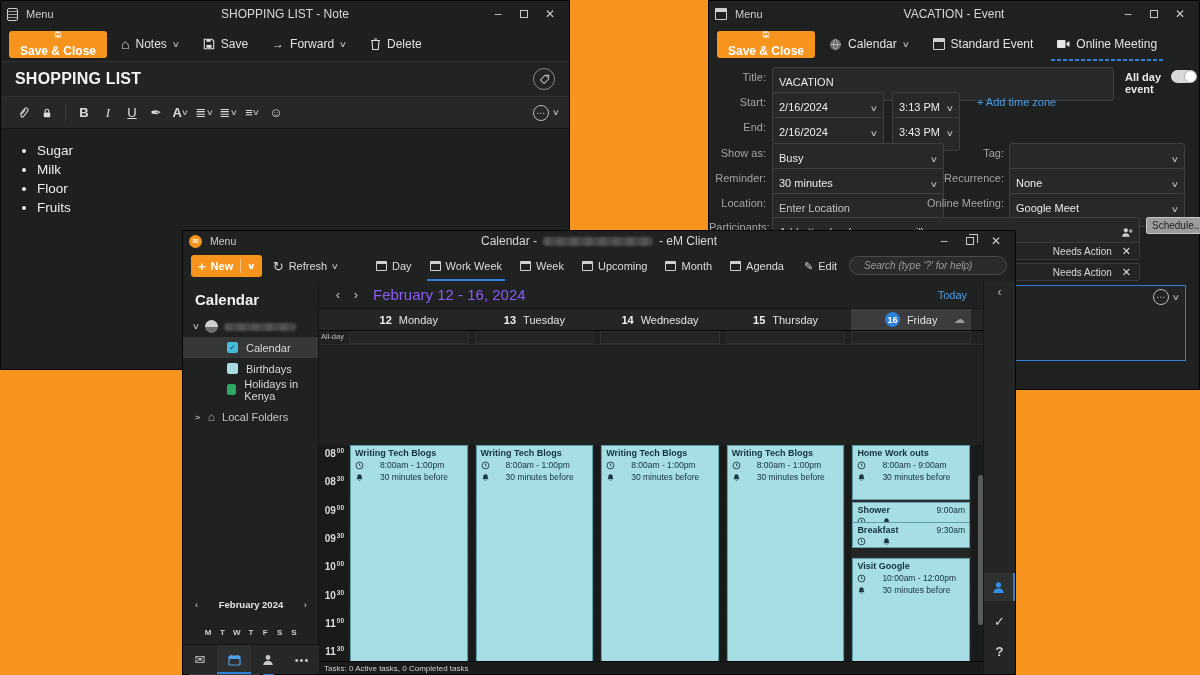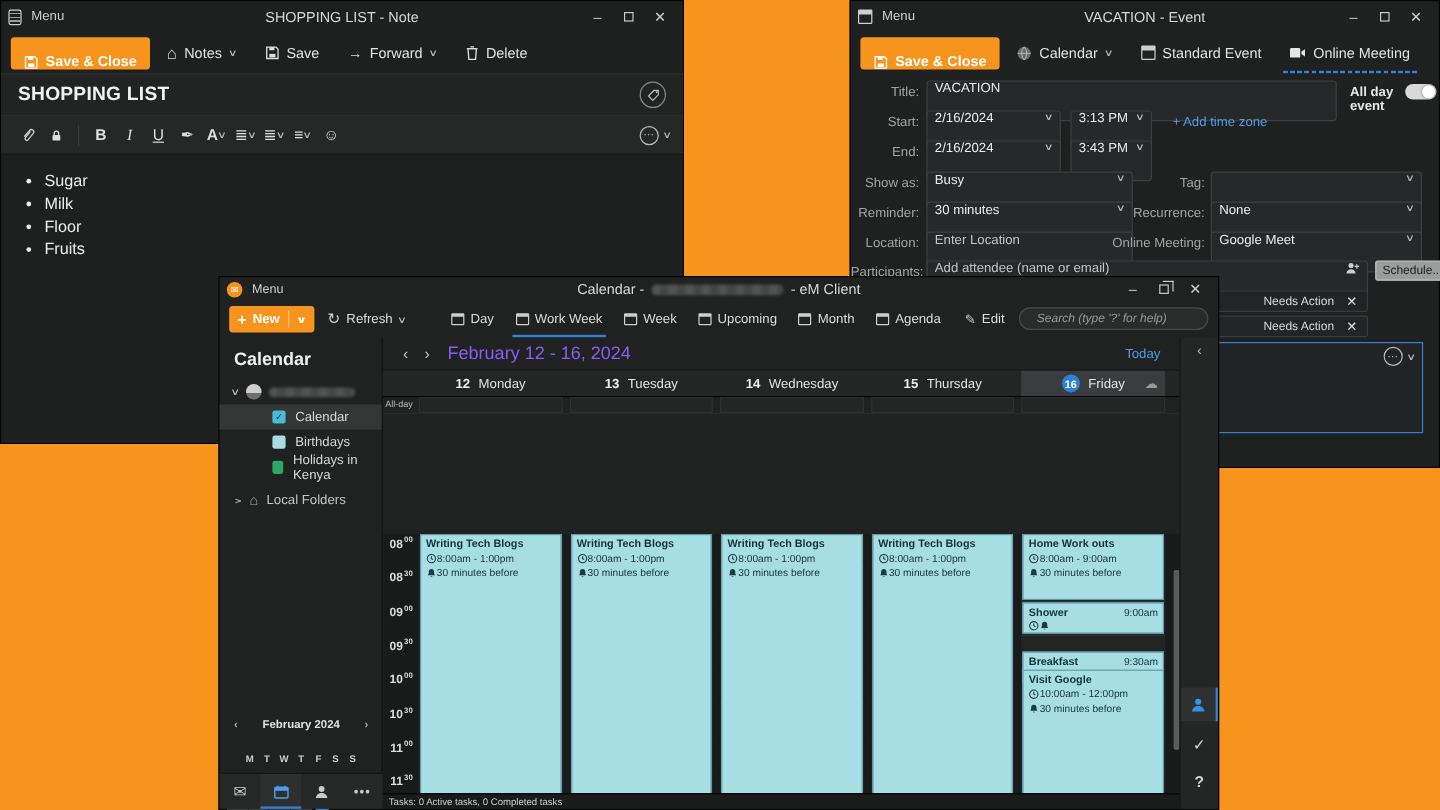--- a/index.html
+++ b/index.html
@@ -13,22 +13,22 @@
   .wc { display:flex; margin-left:auto; align-items:center; }
   .wc span { width:26px; text-align:center; color:#CFCFCF; font-size:12px; cursor:default; }
   .sq { display:inline-block; width:8px; height:8px; border:1px solid #C8C8C8; }
   .rst { position:relative; display:inline-block; width:8px; height:8px; border:1px solid #C8C8C8; background:#1F2020;}
   .rst::after{content:""; position:absolute; left:2px; top:-4px; width:8px; height:8px; border:1px solid #C8C8C8; border-left:none; border-bottom:none;}
   .note-ico { display:inline-block; width:11px; height:13px; border:1px solid #CFCFCF; border-radius:2px;
     background:repeating-linear-gradient(to bottom,transparent 0 2px,#9a9a9a 2px 3px); }
   .calw-ico { display:inline-block; width:12px; height:12px; border:1px solid #CFCFCF; border-top:4px solid #CFCFCF; border-radius:1px; }
   
   .ribbon { display:flex; align-items:center; height:34px; padding:0 8px; gap:4px; font-size:12px; }
-  .btn-orange { display:flex; align-items:flex-end; gap:6px; background:#F7941E; color:#fff; font-weight:700;
-    border-radius:3px; height:27px; padding:0 11px; font-size:12px; }
+  .btn-orange { display:flex; align-items:center; gap:6px; background:#F7941E; color:#fff; font-weight:700;
+    border-radius:3px; height:27px; padding:0 11px; font-size:12px;flex-direction:column; }
   .rb { display:flex; align-items:center; gap:6px; padding:0 10px; color:#E2E2E2; height:27px; position:relative;}
   .chev { font-size:8px; color:#B9B9B9; transform:scaleX(1.4); }
   .rb.active-tab::after { content:""; position:absolute; left:4px; right:4px; bottom:-3px; height:2px;
     background:repeating-linear-gradient(90deg,#2F80D9 0 4px,#1F2020 4px 6px); }
   .g { color:#D9D9D9; }
   
   #note-win { left:0; top:0; width:570px; height:370px; z-index:2; background:#1E1F1F; }
   .subj-row { height:36px; display:flex; align-items:center; padding:0 14px; background:#222323;
     border-top:1px solid #2E2F2F; border-bottom:1px solid #2E2F2F; }
   .subj { font-size:16px; font-weight:700; color:#F2F2F2; letter-spacing:.2px;}
@@ -39,21 +39,21 @@
   .fmt.b{font-weight:800;} .fmt.i{font-style:italic; font-family:"Liberation Serif",serif;} .fmt.u{text-decoration:underline;}
   .vdiv { width:1px; height:18px; background:#3C3D3D; margin:0 6px; }
   .more-circle { width:16px; height:16px; border-radius:50%; border:1px solid #BBB; color:#BBB; font-size:9px;
      display:inline-flex; align-items:center; justify-content:center; letter-spacing:1px;}
   .note-body { padding:14px 0 0 20px; }
   .note-body li { margin:0 0 4px 16px; font-size:13.5px; color:#EDEDED; }
   
   #event-win { left:708px; top:0; width:492px; height:390px; z-index:1; }
   .lbl { position:absolute; font-size:11px; color:#A3A4A4; text-align:right; }
   .field { position:absolute; height:34px; background:#272829; border:1px solid #3E4040; border-radius:3px;
-    display:flex; align-items:flex-start; padding:0 6px; font-size:11px; color:#ECECEC; }
+    display:flex; align-items:flex-end; padding:12px 6px; font-size:11px; color:#ECECEC; }
   .field .chev { margin-left:auto; }
   .field input { background:transparent; border:none; outline:none; color:#ECECEC; font-size:11px; width:100%;
     font-family:inherit; }
   .field input::placeholder { color:#C4C4C4; opacity:1; }
   .toggle { position:absolute; width:26px; height:13px; border-radius:7px; background:#D9D9D9; }
   .toggle::after { content:""; position:absolute; right:1px; top:1px; width:11px; height:11px; border-radius:50%;
     background:#FDFDFD; box-shadow:0 0 2px rgba(0,0,0,.5);}
   .link-blue { color:#4C9FE8; font-size:11px; position:absolute; }
   .sched-btn { position:absolute; background:#9B9C9C; color:#1D1D1D; font-size:10px; border-radius:2px;
     border:1px solid #C6C6C6; padding:2px 5px; }
@@ -130,21 +130,21 @@
   #gutter { position:absolute; left:0; top:0; bottom:0; width:30px; }
   .tlabel { position:absolute; right:5px; color:#DCDCDC; font-size:10px; font-weight:700; white-space:nowrap; }
   .tlabel sup { font-size:6.5px; font-weight:700; margin-left:1px; }
   #day-cols { position:absolute; left:30px; right:6px; top:0; bottom:0; display:flex; }
   .dcol { flex:1; margin-right:6px; position:relative;
     background:repeating-linear-gradient(to bottom,#232525 0px,#232525 27.3px,#2F3131 27.3px,#2F3131 28.3px); }
   .event { position:absolute; left:1px; right:1px; background:#A7DEE4; border:1px solid #5F9EA8; color:#12323D;
     padding:2px 4px; overflow:hidden; }
   .ev-title { font-size:9px; font-weight:700; display:flex; }
   .ev-tr { margin-left:auto; font-weight:400; font-size:8.5px; }
-  .ev-row { display:flex; align-items:center; gap:0; font-size:8.5px; margin-top:2px; }
+  .ev-row { display:flex; align-items:center; gap:16px; font-size:8.5px; margin-top:2px; }
   .ev-ico { width:9px; height:9px; flex:0 0 9px; }
   #scrollbar { position:absolute; right:0; top:30px; width:5px; height:150px; background:#5A5B5B; border-radius:2px;}
   #status-bar { position:absolute; left:0; right:0; bottom:0; height:13px; background:#1A1B1B; border-top:1px solid #060606;
     font-size:8px; color:#CFCFCF; display:flex; align-items:center; padding:0 5px; }
   
   #rail { position:absolute; right:0; top:50px; bottom:0; width:32px; background:#242525; border-left:1px solid #161717; }
   .rail-col { position:absolute; top:4px; left:0; right:0; text-align:center; color:#B9B9B9; font-size:12px; }
   .ric { position:absolute; left:0; width:100%; height:28px; display:flex; align-items:center; justify-content:center;
     color:#D5D5D5; font-size:13px; }
   .ric.active { background:#2F3030; border-right:2px solid #2F80D9; }
@@ -716,21 +716,21 @@
                 <svg class="ev-ico" viewBox="0 0 12 12">
                   <circle cx="6" cy="6" r="4.6" fill="none" stroke="#1C3A44" stroke-width="1.2"></circle>
                   <path d="M6 3.4V6l1.8 1" fill="none" stroke="#1C3A44" stroke-width="1.2"></path>
                 </svg>
                 <svg class="ev-ico" viewBox="0 0 12 12">
                   <path d="M6 1.6c-1.9 0-3 1.4-3 3.2v2L2 8.4h8L9 6.8v-2c0-1.8-1.1-3.2-3-3.2z" fill="#1C3A44"></path>
                   <path d="M4.8 9.4a1.3 1.3 0 0 0 2.4 0z" fill="#1C3A44"></path>
                 </svg>
               </div>
             </div>
-            <div class="event" style="top: 98px; height: 26.3px;">
+            <div class="event" style="top: 77px; height: 26.3px;">
               <div class="ev-title">
                 <span>Breakfast</span>
                 <span class="ev-tr">9:30am</span>
               </div>
               <div class="ev-row">
                 <svg class="ev-ico" viewBox="0 0 12 12">
                   <circle cx="6" cy="6" r="4.6" fill="none" stroke="#1C3A44" stroke-width="1.2"></circle>
                   <path d="M6 3.4V6l1.8 1" fill="none" stroke="#1C3A44" stroke-width="1.2"></path>
                 </svg>
                 <svg class="ev-ico" viewBox="0 0 12 12">

